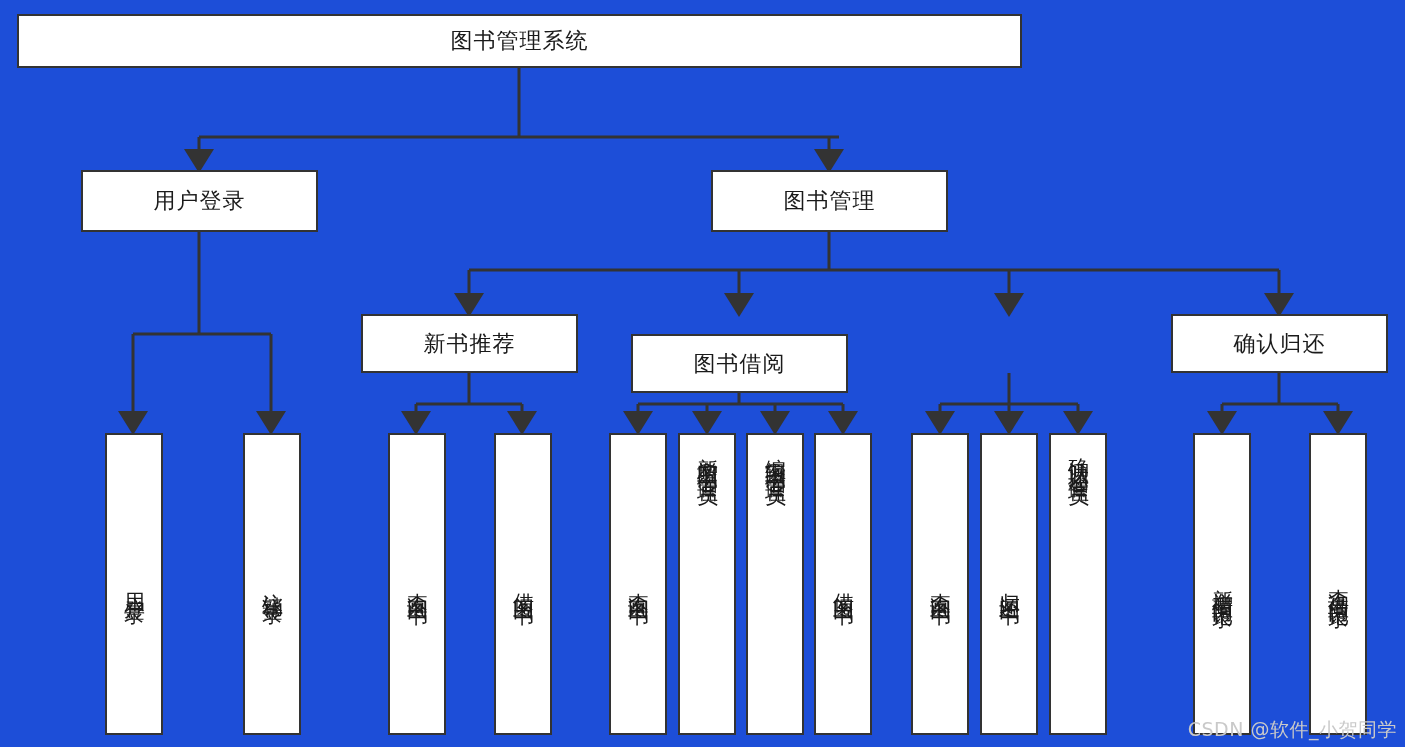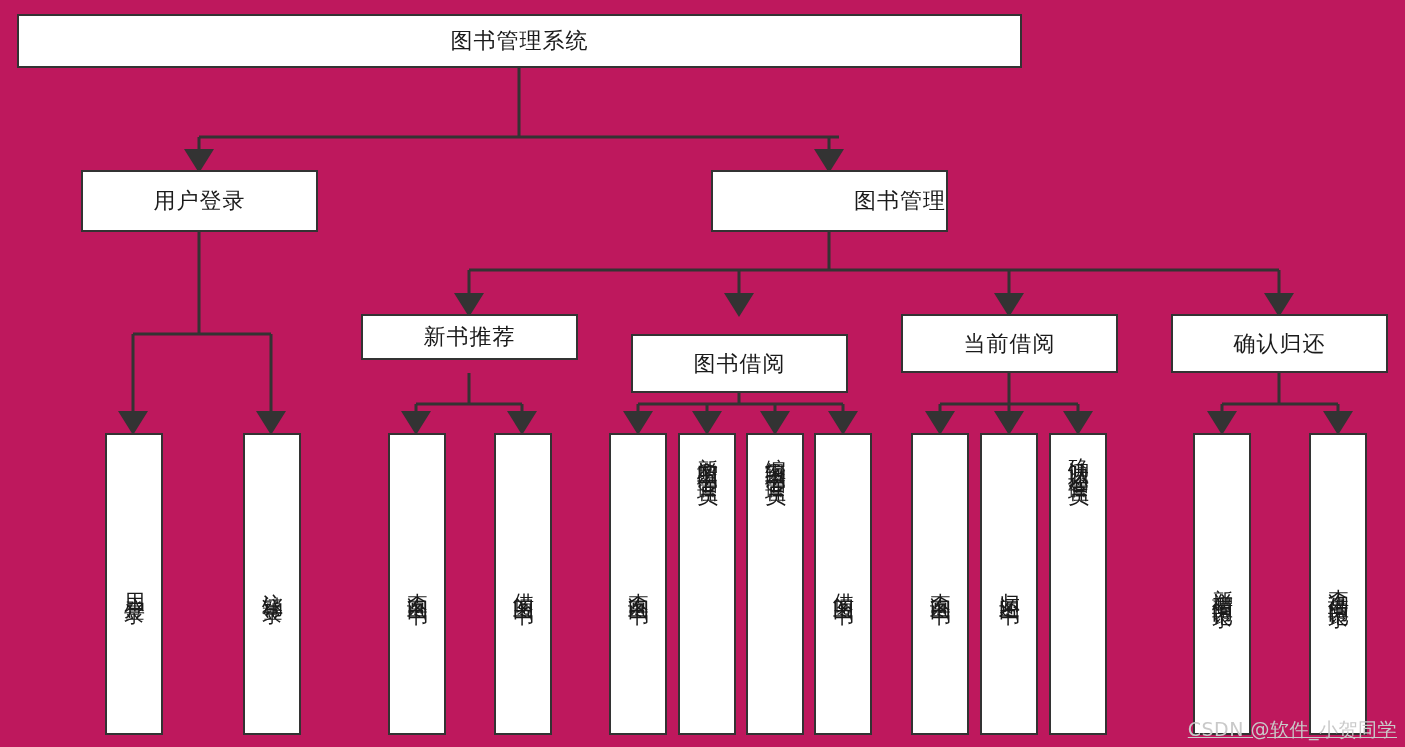--- a/index.html
+++ b/index.html
@@ -7,21 +7,21 @@
     padding: 0;
     background: #ffffff;
   }
   body {
     font-family: "DejaVu Sans", "Liberation Sans", sans-serif;
   }
   #canvas {
     position: relative;
     width: 1405px;
     height: 747px;
-    background: #be185d;
+    background: #1d4ed8;
     overflow: hidden;
   }
   .node {
     position: absolute;
     box-sizing: border-box;
     border: 2.5px solid #333333;
     background: #ffffff;
     display: flex;
     align-items: center;
     justify-content: center;
@@ -63,21 +63,20 @@
     pointer-events: none;
   }
   .watermark {
     position: absolute;
     right: 8px;
     bottom: 4px;
     font-size: 19px;
     color: #c9c9c9;
     white-space: nowrap;
     letter-spacing: 0.5px;
-    text-decoration: underline;
   }
 </style>
 </head>
 <body>
 
 <div id="canvas">
 
   <svg class="links" viewBox="0 0 1405 747">
     <defs>
       <marker id="arrow" markerWidth="10" markerHeight="10" refX="3" refY="5" orient="auto" markerUnits="strokeWidth">
@@ -128,32 +127,29 @@
     </g>
   </svg>
 
   <div class="node" style="left:17px; top:14px; width:1005px; height:54px;">
     <span class="node-label">图书管理系统</span>
   </div>
 
   <div class="node" style="left:81px; top:170px; width:237px; height:62px;">
     <span class="node-label">用户登录</span>
   </div>
-  <div class="node" style="left:711px; top:170px; width:237px; height:62px;justify-content:flex-end;">
+  <div class="node" style="left:711px; top:170px; width:237px; height:62px;">
     <span class="node-label">图书管理</span>
   </div>
 
-  <div class="node" style="left:361px; top:314px; width:217px; height:46px;">
+  <div class="node" style="left:361px; top:314px; width:217px; height:59px;">
     <span class="node-label">新书推荐</span>
   </div>
   <div class="node" style="left:631px; top:314px; width:217px; height:59px;margin-top:20px;">
     <span class="node-label">图书借阅</span>
-  </div>
-  <div class="node" style="left:901px; top:314px; width:217px; height:59px;">
-    <span class="node-label">当前借阅</span>
   </div>
   <div class="node" style="left:1171px; top:314px; width:217px; height:59px;">
     <span class="node-label">确认归还</span>
   </div>
 
   <div class="leaf center-text" style="left:105px; top:433px; width:58px; height:302px;">
     <span class="vlabel">用户登录</span>
   </div>
   <div class="leaf center-text" style="left:243px; top:433px; width:58px; height:302px;">
     <span class="vlabel">注销登录</span>

